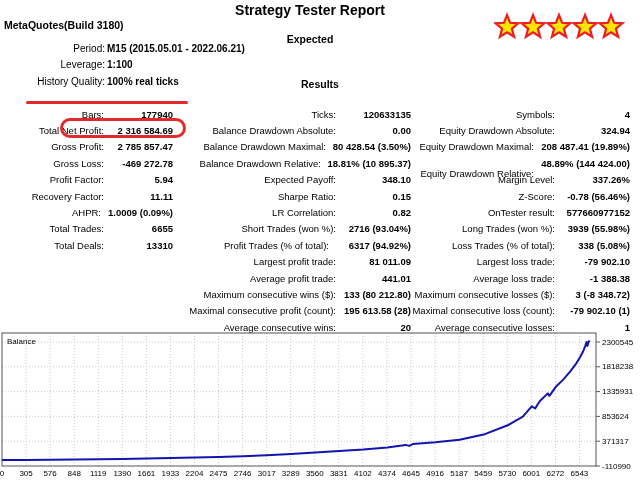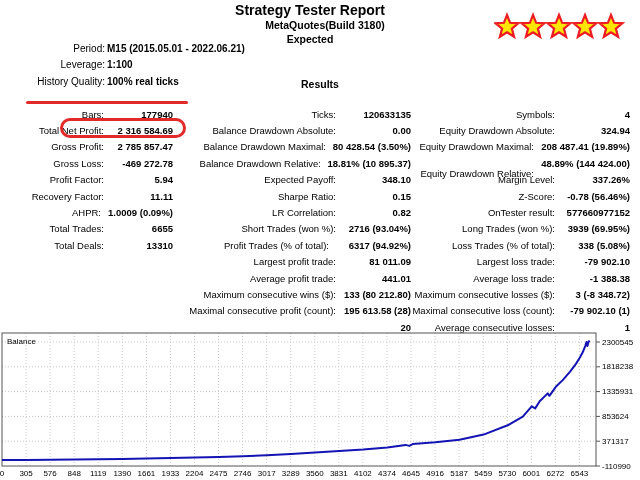--- a/index.html
+++ b/index.html
@@ -2,21 +2,21 @@
 <html><head>
 <meta charset="utf-8">
 <style>
   html,body{margin:0;padding:0;}
   body{
     width:640px;height:480px;background:#ffffff;position:relative;overflow:hidden;
     font-family:"Liberation Sans", sans-serif;color:#000;
   }
   .abs{position:absolute;}
   #report-title{top:2px;left:0;width:620px;text-align:center;font-size:14px;font-weight:bold;}
-  #report-subtitle{top:19px;left:16px;width:618px;text-align:center;font-size:10.5px;font-weight:bold;}
+  #report-subtitle{top:19px;left:4px;width:618px;font-size:10.5px;font-weight:bold;}
   #settings-header{top:33px;left:0;width:620px;text-align:center;font-size:10.5px;font-weight:bold;}
   #results-header{top:78px;left:245px;width:150px;text-align:center;font-size:10.5px;font-weight:bold;}
   #stars{left:494px;top:12px;width:132px;height:30px;}
   
   #col-settings{left:0;top:41px;width:280px;}
   .setrow{position:relative;height:16.4px;font-size:10px;}
   .setlbl{position:absolute;left:0;right:175px;top:2px;text-align:right;white-space:nowrap;}
   .setval{position:absolute;left:107px;top:2px;font-weight:bold;white-space:nowrap;}
   
   .statcol{position:absolute;}
@@ -147,20 +147,21 @@
     <div class="srow">
       <span class="sval">133 (80 212.80)</span>
       <span class="slbl" style="right: 75px;">Maximum consecutive wins ($):</span>
     </div>
     <div class="srow">
       <span class="sval">195 613.58 (28)</span>
       <span class="slbl" style="right: 75px;">Maximal consecutive profit (count):</span>
     </div>
     <div class="srow">
       <span class="sval">20</span>
+      <span class="slbl" style="right: 75px;">Average consecutive wins:</span>
     </div>
   </div>
 <div class="abs statcol" id="col-right">
     <div class="srow">
       <span class="sval">4</span>
       <span class="slbl" style="right: 75px;">Symbols:</span>
     </div>
     <div class="srow">
       <span class="sval">324.94</span>
       <span class="slbl" style="right: 75px;">Equity Drawdown Absolute:</span>
@@ -179,21 +180,21 @@
     </div>
     <div class="srow">
       <span class="sval">-0.78 (56.46%)</span>
       <span class="slbl" style="right: 75px;">Z-Score:</span>
     </div>
     <div class="srow">
       <span class="sval">577660977152</span>
       <span class="slbl" style="right: 75px;">OnTester result:</span>
     </div>
     <div class="srow">
-      <span class="sval">3939 (69.95%)</span>
+      <span class="sval">3939 (55.98%)</span>
       <span class="slbl" style="right: 75px;">Long Trades (won %):</span>
     </div>
     <div class="srow">
       <span class="sval">338 (5.08%)</span>
       <span class="slbl" style="right: 75px;">Loss Trades (% of total):</span>
     </div>
     <div class="srow">
       <span class="sval">-79 902.10</span>
       <span class="slbl" style="right: 75px;">Largest loss trade:</span>
     </div>

